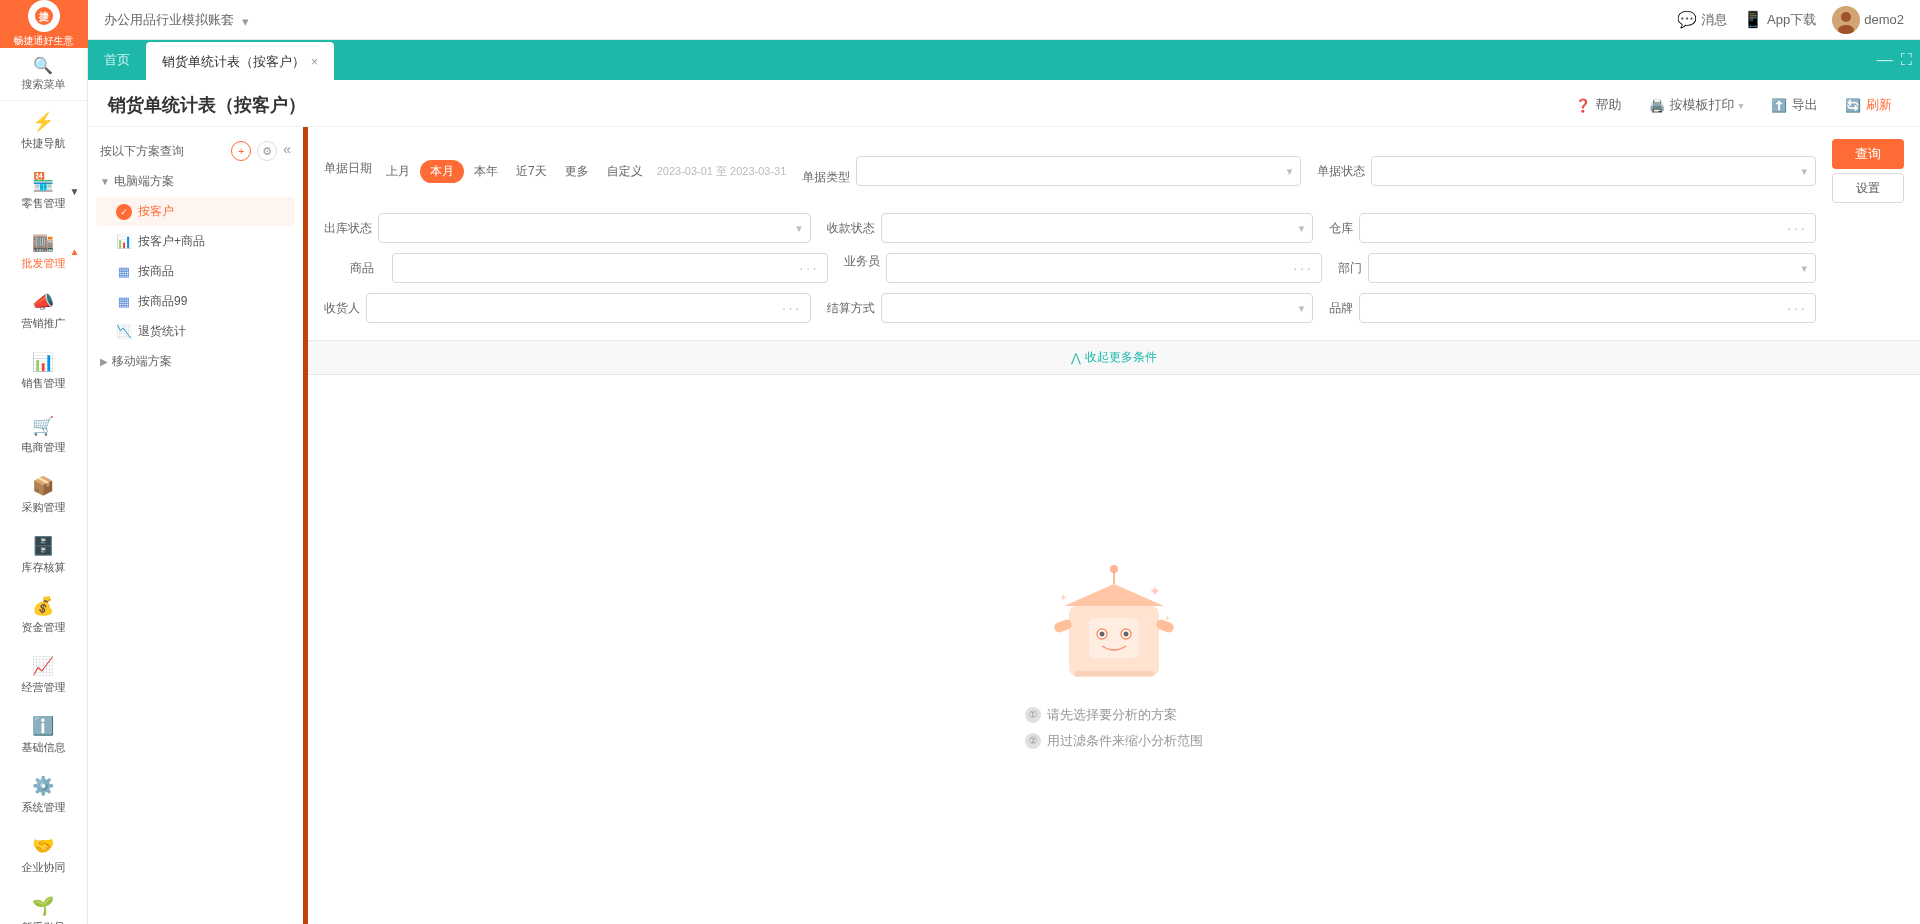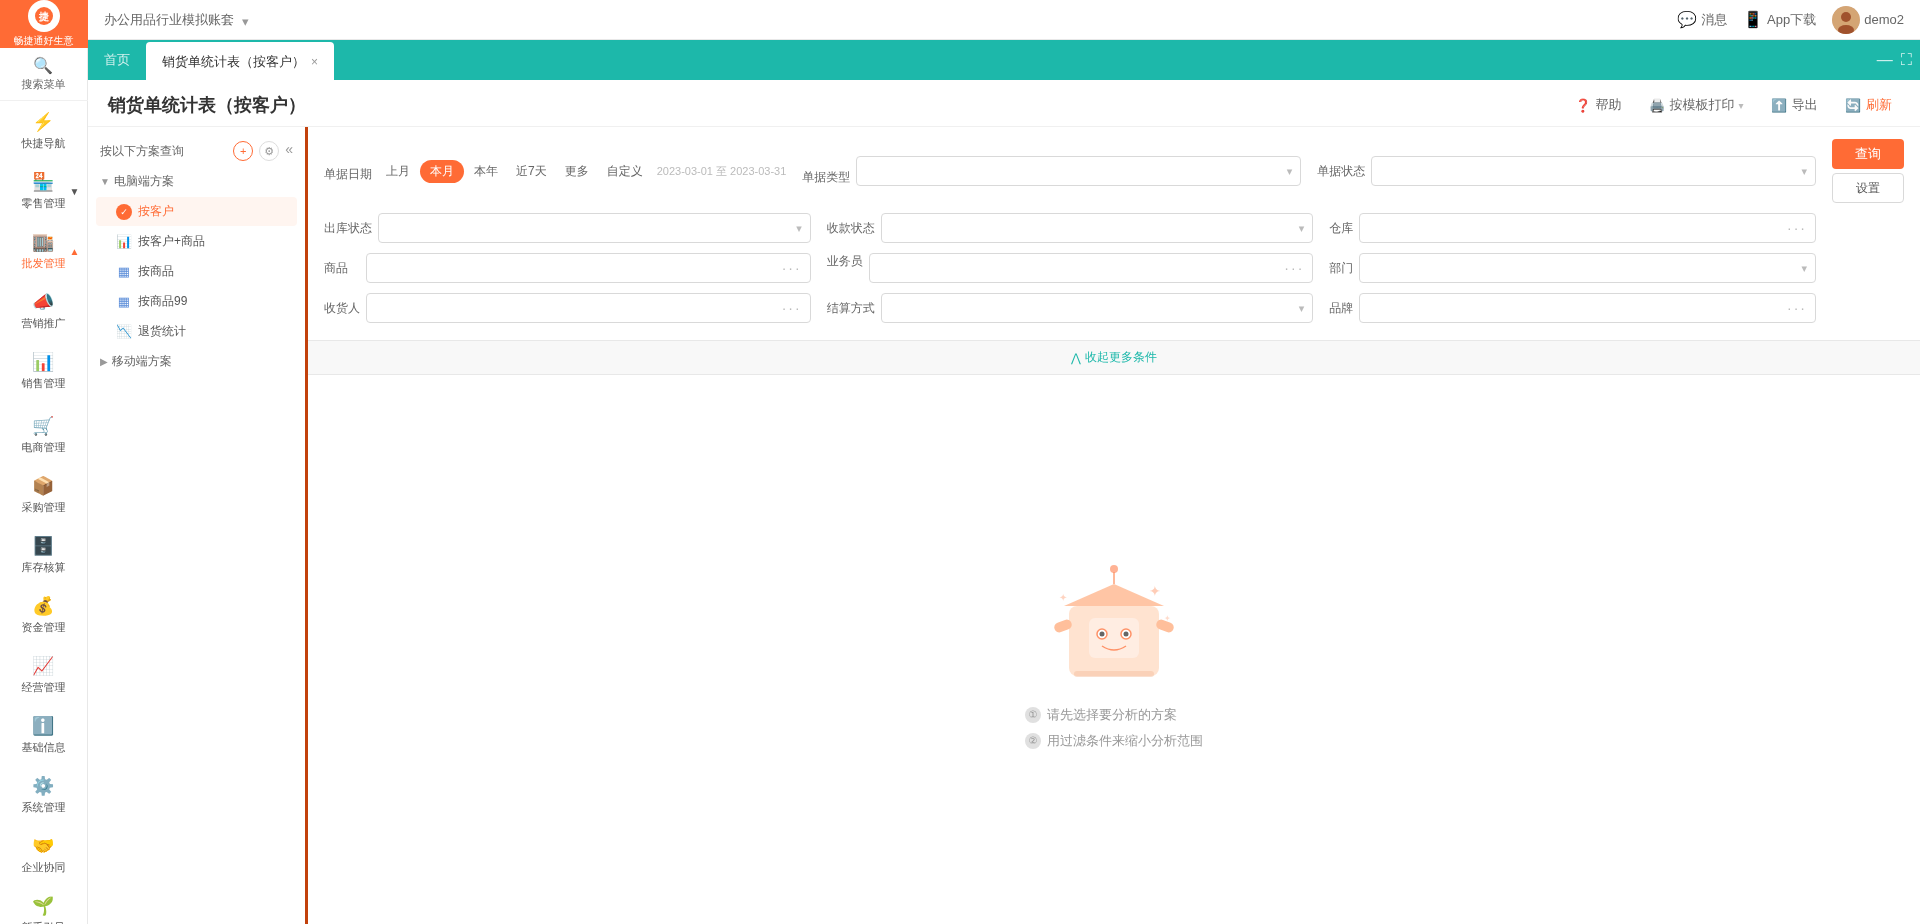--- a/index.html
+++ b/index.html
@@ -44,21 +44,21 @@
     .page-header { padding: 12px 20px 8px; display: flex; align-items: center; justify-content: space-between; border-bottom: 1px solid #f0f0f0; flex-shrink: 0; }
     .page-title { font-size: 18px; font-weight: bold; color: #333; }
     .page-actions { display: flex; align-items: center; gap: 12px; }
     .page-action-btn { display: flex; align-items: center; gap: 4px; color: #666; font-size: 13px; cursor: pointer; padding: 4px 8px; border-radius: 4px; }
     .refresh-btn { color: #ff6b35; }
 
     
     .content-body { display: flex; flex: 1; overflow: hidden; }
 
     
-    .scheme-panel { width: 220px; border-right: 3px solid #c2410c; padding: 8px 0; flex-shrink: 0; overflow-y: auto; }
+    .scheme-panel { width: 220px; border-right: 5px solid #c2410c; padding: 8px 0; flex-shrink: 0; overflow-y: auto; }
     .scheme-panel-header { display: flex; align-items: center; justify-content: space-between; padding: 6px 12px; }
     .scheme-panel-title { font-size: 12px; color: #666; }
     .scheme-panel-icons { display: flex; gap: 6px; }
     .scheme-icon { width: 20px; height: 20px; border-radius: 50%; border: 1px solid #ddd; display: flex; align-items: center; justify-content: center; font-size: 11px; cursor: pointer; color: #999; }
     .scheme-icon.add { border-color: #ff6b35; color: #ff6b35; }
     .scheme-collapse { color: #999; cursor: pointer; font-size: 14px; }
 
     .scheme-group { padding: 0 8px; }
     .scheme-group-header { display: flex; align-items: center; gap: 4px; padding: 6px 4px; cursor: pointer; color: #666; font-size: 12px; }
     .scheme-group-arrow { font-size: 10px; color: #999; }
@@ -297,21 +297,21 @@
           </div>
         </div>
       </div>
 
       <div style="flex:1; display:flex; flex-direction:column; overflow:hidden;">
 
         <div style="padding: 12px 16px 0; background:#fff; flex-shrink:0;">
 
           <div style="display:flex; align-items:center; gap:16px; margin-bottom:10px;">
 
-            <div style="display:flex; align-items:flex-end; gap:6px; flex-shrink:0;">
+            <div style="display:flex; align-items:flex-start; gap:6px; flex-shrink:0;">
               <span style="color:#666;font-size:12px;white-space:nowrap;">单据日期</span>
               <div style="display:flex; align-items:center; gap:2px;">
                 <span style="padding:3px 8px;font-size:12px;cursor:pointer;color:#666;">上月</span>
                 <span style="padding:3px 10px;font-size:12px;cursor:pointer;background:#ff6b35;color:#fff;border-radius:12px;">本月</span>
                 <span style="padding:3px 8px;font-size:12px;cursor:pointer;color:#666;">本年</span>
                 <span style="padding:3px 8px;font-size:12px;cursor:pointer;color:#666;">近7天</span>
                 <span style="padding:3px 8px;font-size:12px;cursor:pointer;color:#666;">更多</span>
                 <span style="padding:3px 8px;font-size:12px;cursor:pointer;color:#666;">自定义</span>
                 <span style="font-size:11px;color:#bbb;margin-left:4px;">2023-03-01 至 2023-03-31</span>
               </div>
@@ -355,21 +355,21 @@
               <span style="color:#666;font-size:12px;white-space:nowrap;">仓库</span>
               <div style="flex:1;height:30px;border:1px solid #d9d9d9;border-radius:4px;background:#fff;display:flex;align-items:center;padding:0 8px;cursor:pointer;">
                 <span style="margin-left:auto;color:#bbb;font-size:14px;letter-spacing:2px;">···</span>
               </div>
             </div>
 
             <div style="width:72px;flex-shrink:0;"></div>
           </div>
 
           <div style="display:flex; align-items:center; gap:16px; margin-bottom:10px;">
-            <div style="display:flex;align-items:center;gap:18px;flex:1;">
+            <div style="display:flex;align-items:center;gap:18px;flex:1;margin-left:26px;">
               <span style="color:#666;font-size:12px;white-space:nowrap;">商品</span>
               <div style="flex:1;height:30px;border:1px solid #d9d9d9;border-radius:4px;background:#fff;display:flex;align-items:center;padding:0 8px;cursor:pointer;">
                 <span style="margin-left:auto;color:#bbb;font-size:14px;letter-spacing:2px;">···</span>
               </div>
             </div>
             <div style="display:flex;align-items:flex-start;gap:6px;flex:1;">
               <span style="color:#666;font-size:12px;white-space:nowrap;">业务员</span>
               <div style="flex:1;height:30px;border:1px solid #d9d9d9;border-radius:4px;background:#fff;display:flex;align-items:center;padding:0 8px;cursor:pointer;">
                 <span style="margin-left:auto;color:#bbb;font-size:14px;letter-spacing:2px;">···</span>
               </div>

